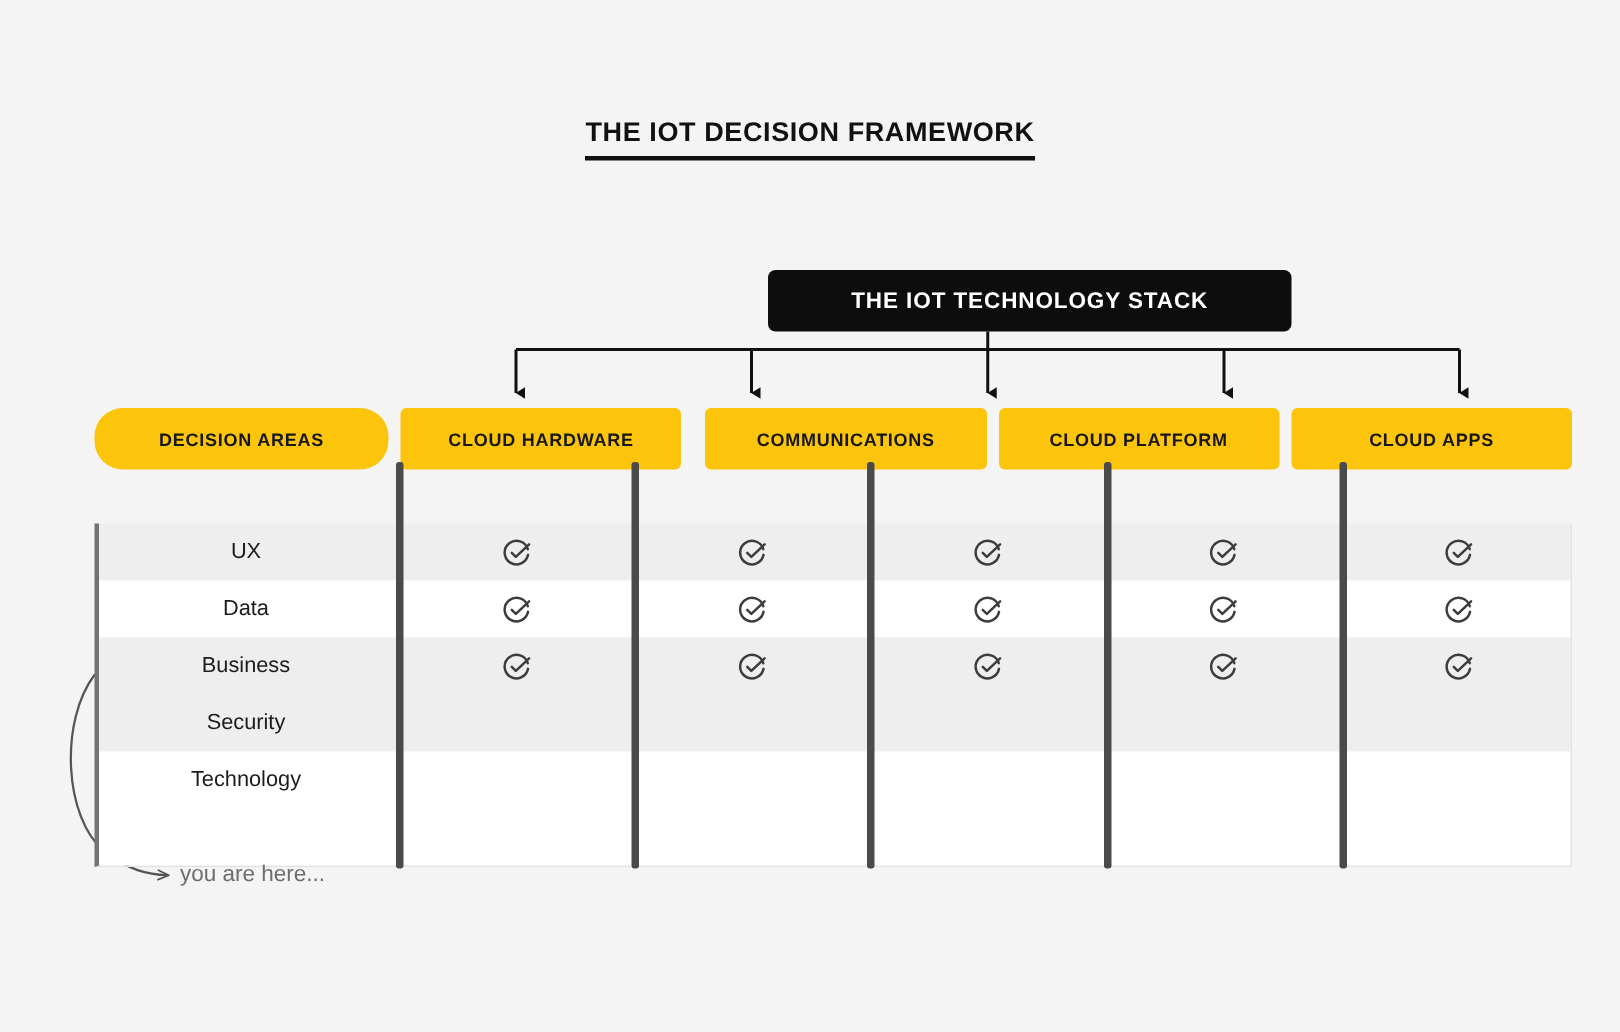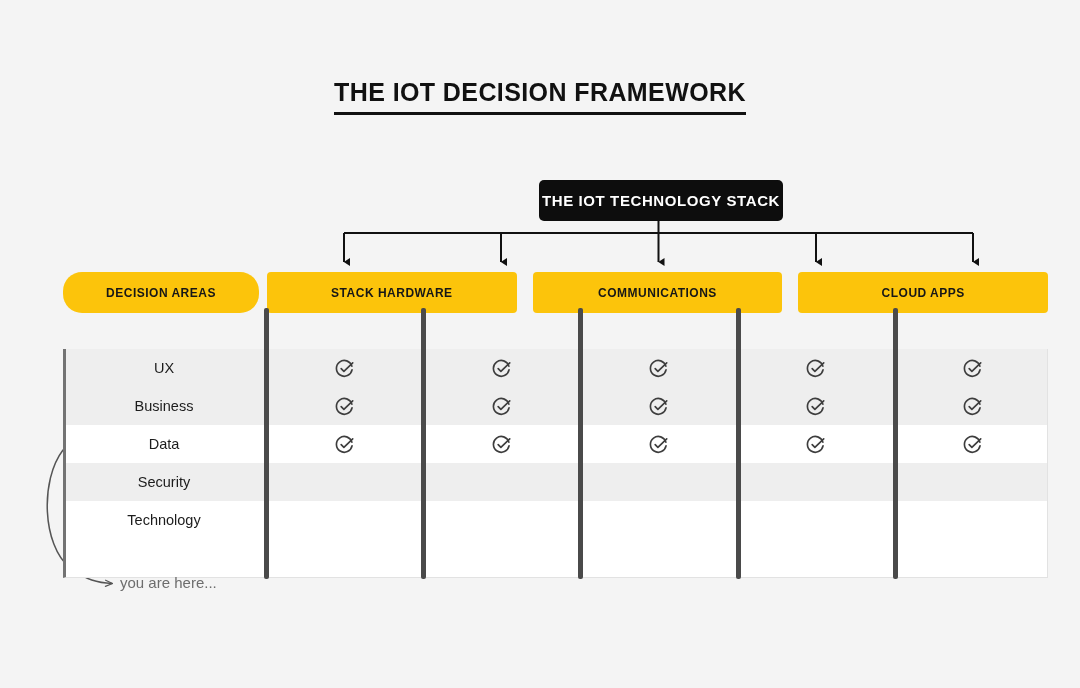--- a/index.html
+++ b/index.html
@@ -16,37 +16,37 @@
     position: relative;
   }
 
   
   #page-title {
     position: absolute;
     top: 78px;
     left: 0;
     width: 1080px;
     text-align: center;
-    font-size: 25px;
+    font-size: 18px;
     font-weight: bold;
     letter-spacing: 0.4px;
     color: #111111;
   }
   #page-title .title-text {
     display: inline-block;
     border-bottom: 3px solid #111111;
     padding-bottom: 5px;
   }
 
   
   #stack-banner {
     position: absolute;
-    left: 539px;
+    left: 512px;
     top: 180px;
-    width: 244px;
+    width: 349px;
     height: 41px;
     background: #0d0d0d;
     border-radius: 5px;
     display: flex;
     align-items: center;
     justify-content: center;
     color: #ffffff;
     font-size: 15px;
     font-weight: bold;
     letter-spacing: 0.6px;
@@ -179,25 +179,26 @@
   <path d="M973,233 L973,262" stroke="#111111" stroke-width="2" fill="none" marker-end="url(#arrowhead)"></path>
 
   <path d="M63,450 C40,480 42,545 70,568 C86,580 98,583 112,583.5" stroke="#555555" stroke-width="1.5" fill="none" stroke-linecap="round" marker-end="url(#thinarrow)"></path>
 </svg>
 
 <div id="framework-table">
 
   <div class="header-row">
     <div class="header-cell col-areas">DECISION AREAS</div>
     <div class="header-gap"></div>
-    <div class="header-cell col-stack">STACK HARDWARE</div>
+    <div class="header-cell col-stack">CLOUD HARDWARE</div>
     <div class="header-gap"></div>
     <div class="header-gap"></div>
     <div class="header-cell col-stack">COMMUNICATIONS</div>
     <div class="header-gap"></div>
+    <div class="header-cell col-stack">CLOUD PLATFORM</div>
     <div class="header-gap"></div>
     <div class="header-cell col-stack">CLOUD APPS</div>
   </div>
 
   <div class="body-rows" id="body-rows">
       <div class="data-row striped">
         <div class="row-label">UX</div>
         <div class="cell spacer"></div>
         <div class="cell">
           <span>
@@ -237,70 +238,70 @@
         <div class="cell spacer"></div>
         <div class="cell">
           <span>
             <svg class="check-icon" width="21" height="21" viewBox="0 0 24 24" fill="none" stroke="#3d3d3d" stroke-width="1.9" stroke-linecap="round" stroke-linejoin="round">
         <path d="M20.4 9.3 A9 9 0 1 0 20.6 13.6"></path>
         <path d="M8.2 12.1 L11.3 15.2 L21.4 5.6"></path>
       </svg>
           </span>
         </div>
       </div>
+      <div class="data-row">
+        <div class="row-label">Data</div>
+        <div class="cell spacer"></div>
+        <div class="cell">
+          <span>
+            <svg class="check-icon" width="21" height="21" viewBox="0 0 24 24" fill="none" stroke="#3d3d3d" stroke-width="1.9" stroke-linecap="round" stroke-linejoin="round">
+        <path d="M20.4 9.3 A9 9 0 1 0 20.6 13.6"></path>
+        <path d="M8.2 12.1 L11.3 15.2 L21.4 5.6"></path>
+      </svg>
+          </span>
+        </div>
+        <div class="cell spacer"></div>
+        <div class="cell">
+          <span>
+            <svg class="check-icon" width="21" height="21" viewBox="0 0 24 24" fill="none" stroke="#3d3d3d" stroke-width="1.9" stroke-linecap="round" stroke-linejoin="round">
+        <path d="M20.4 9.3 A9 9 0 1 0 20.6 13.6"></path>
+        <path d="M8.2 12.1 L11.3 15.2 L21.4 5.6"></path>
+      </svg>
+          </span>
+        </div>
+        <div class="cell spacer"></div>
+        <div class="cell">
+          <span>
+            <svg class="check-icon" width="21" height="21" viewBox="0 0 24 24" fill="none" stroke="#3d3d3d" stroke-width="1.9" stroke-linecap="round" stroke-linejoin="round">
+        <path d="M20.4 9.3 A9 9 0 1 0 20.6 13.6"></path>
+        <path d="M8.2 12.1 L11.3 15.2 L21.4 5.6"></path>
+      </svg>
+          </span>
+        </div>
+        <div class="cell spacer"></div>
+        <div class="cell">
+          <span>
+            <svg class="check-icon" width="21" height="21" viewBox="0 0 24 24" fill="none" stroke="#3d3d3d" stroke-width="1.9" stroke-linecap="round" stroke-linejoin="round">
+        <path d="M20.4 9.3 A9 9 0 1 0 20.6 13.6"></path>
+        <path d="M8.2 12.1 L11.3 15.2 L21.4 5.6"></path>
+      </svg>
+          </span>
+        </div>
+        <div class="cell spacer"></div>
+        <div class="cell">
+          <span>
+            <svg class="check-icon" width="21" height="21" viewBox="0 0 24 24" fill="none" stroke="#3d3d3d" stroke-width="1.9" stroke-linecap="round" stroke-linejoin="round">
+        <path d="M20.4 9.3 A9 9 0 1 0 20.6 13.6"></path>
+        <path d="M8.2 12.1 L11.3 15.2 L21.4 5.6"></path>
+      </svg>
+          </span>
+        </div>
+      </div>
       <div class="data-row striped">
         <div class="row-label">Business</div>
-        <div class="cell spacer"></div>
-        <div class="cell">
-          <span>
-            <svg class="check-icon" width="21" height="21" viewBox="0 0 24 24" fill="none" stroke="#3d3d3d" stroke-width="1.9" stroke-linecap="round" stroke-linejoin="round">
-        <path d="M20.4 9.3 A9 9 0 1 0 20.6 13.6"></path>
-        <path d="M8.2 12.1 L11.3 15.2 L21.4 5.6"></path>
-      </svg>
-          </span>
-        </div>
-        <div class="cell spacer"></div>
-        <div class="cell">
-          <span>
-            <svg class="check-icon" width="21" height="21" viewBox="0 0 24 24" fill="none" stroke="#3d3d3d" stroke-width="1.9" stroke-linecap="round" stroke-linejoin="round">
-        <path d="M20.4 9.3 A9 9 0 1 0 20.6 13.6"></path>
-        <path d="M8.2 12.1 L11.3 15.2 L21.4 5.6"></path>
-      </svg>
-          </span>
-        </div>
-        <div class="cell spacer"></div>
-        <div class="cell">
-          <span>
-            <svg class="check-icon" width="21" height="21" viewBox="0 0 24 24" fill="none" stroke="#3d3d3d" stroke-width="1.9" stroke-linecap="round" stroke-linejoin="round">
-        <path d="M20.4 9.3 A9 9 0 1 0 20.6 13.6"></path>
-        <path d="M8.2 12.1 L11.3 15.2 L21.4 5.6"></path>
-      </svg>
-          </span>
-        </div>
-        <div class="cell spacer"></div>
-        <div class="cell">
-          <span>
-            <svg class="check-icon" width="21" height="21" viewBox="0 0 24 24" fill="none" stroke="#3d3d3d" stroke-width="1.9" stroke-linecap="round" stroke-linejoin="round">
-        <path d="M20.4 9.3 A9 9 0 1 0 20.6 13.6"></path>
-        <path d="M8.2 12.1 L11.3 15.2 L21.4 5.6"></path>
-      </svg>
-          </span>
-        </div>
-        <div class="cell spacer"></div>
-        <div class="cell">
-          <span>
-            <svg class="check-icon" width="21" height="21" viewBox="0 0 24 24" fill="none" stroke="#3d3d3d" stroke-width="1.9" stroke-linecap="round" stroke-linejoin="round">
-        <path d="M20.4 9.3 A9 9 0 1 0 20.6 13.6"></path>
-        <path d="M8.2 12.1 L11.3 15.2 L21.4 5.6"></path>
-      </svg>
-          </span>
-        </div>
-      </div>
-      <div class="data-row">
-        <div class="row-label">Data</div>
         <div class="cell spacer"></div>
         <div class="cell">
           <span>
             <svg class="check-icon" width="21" height="21" viewBox="0 0 24 24" fill="none" stroke="#3d3d3d" stroke-width="1.9" stroke-linecap="round" stroke-linejoin="round">
         <path d="M20.4 9.3 A9 9 0 1 0 20.6 13.6"></path>
         <path d="M8.2 12.1 L11.3 15.2 L21.4 5.6"></path>
       </svg>
           </span>
         </div>
         <div class="cell spacer"></div>

